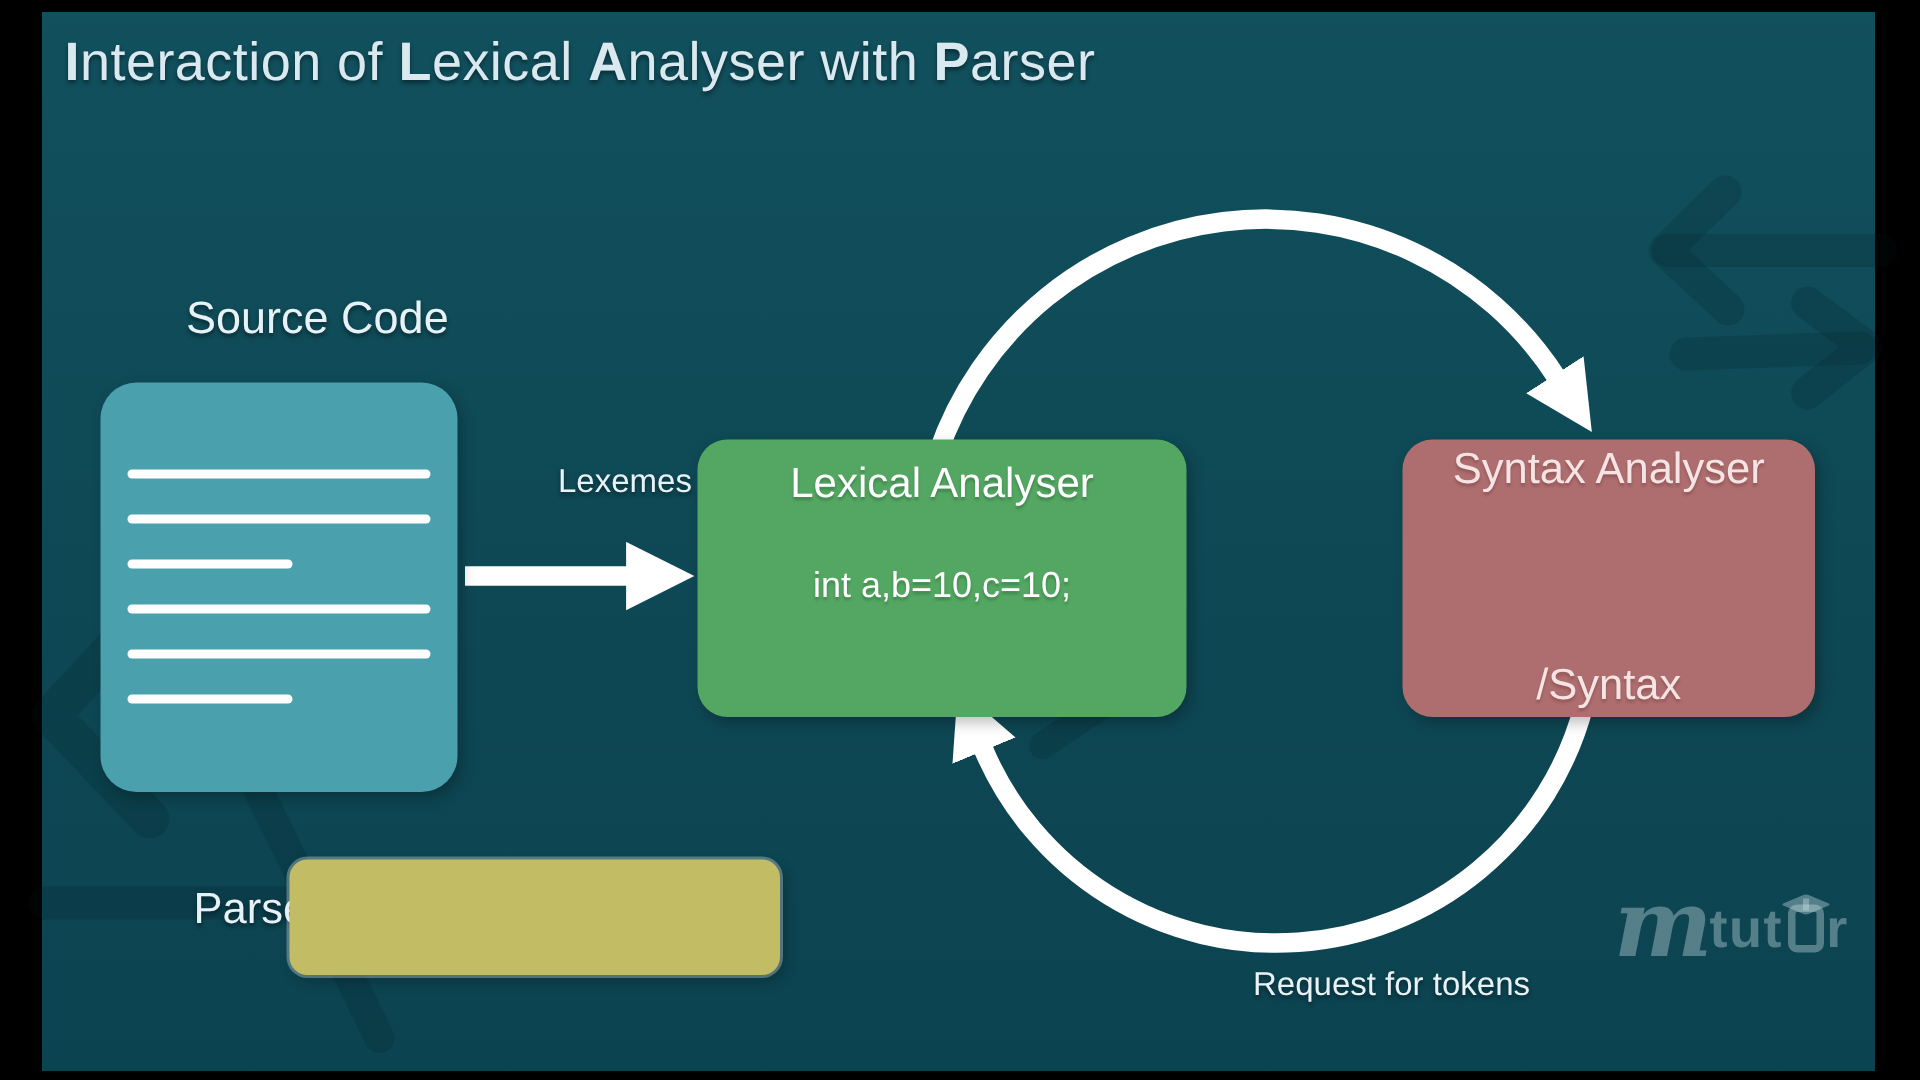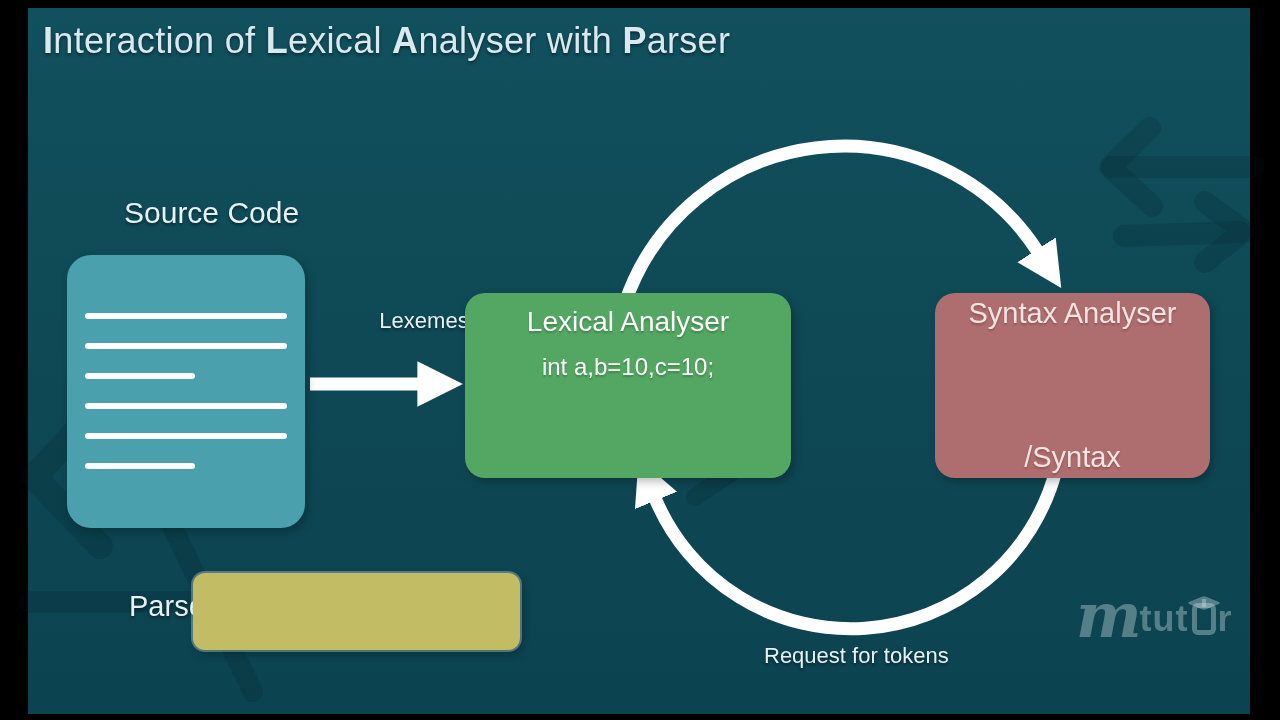--- a/index.html
+++ b/index.html
@@ -36,23 +36,23 @@
   .seg-reg  { font-weight: 400; }
 
   .diagram-label {
     position: absolute;
     color: var(--label_text, #e6f2f5);
     text-shadow: 0 2px 3px rgba(0, 10, 15, 0.5);
     white-space: nowrap;
     margin-left: 44px;
   }
   .label-source  { left: 80px;  top: 196px; font-size: 30px; }
-  .label-lexemes { left: 328px; top: 308px; width: 104px; text-align: center; font-size: 22px; }
+  .label-lexemes { left: 328px; top: 308px; width: 104px; font-size: 22px; }
   .label-token   { left: 85px;  top: 590px; font-size: 29px; }
-  .label-request { left: 720px; top: 643px; width: 256px; text-align: left; font-size: 22px; }
+  .label-request { left: 720px; top: 643px; width: 256px; text-align: right; font-size: 22px; }
 
   .box {
     position: absolute;
     box-shadow: 3px 4px 9px rgba(0, 0, 0, 0.25);
   }
   .box-source {
     left: 67px; top: 255px;
     width: 238px; height: 273px;
     border-radius: 24px;
     background: var(--source_box, #4aa0ad);
@@ -75,21 +75,21 @@
     background: var(--lexical_box, #54a762);
     text-align: center;
     color: #fff;
   }
   .box-lexical .box-title {
     margin-top: 13px;
     font-size: 28px;
     text-shadow: 0 2px 2px rgba(0, 30, 10, 0.25);
   }
   .box-lexical .box-code {
-    margin-top: 15px;
+    margin-top: 39px;
     font-size: 24px;
     text-shadow: 0 2px 2px rgba(0, 30, 10, 0.25);
   }
 
   .box-syntax {
     left: 935px; top: 293px;
     width: 275px; height: 185px;
     border-radius: 20px;
     background: var(--syntax_box, #ae6d6e);
     color: var(--syntax_text, #f6e4e4);

